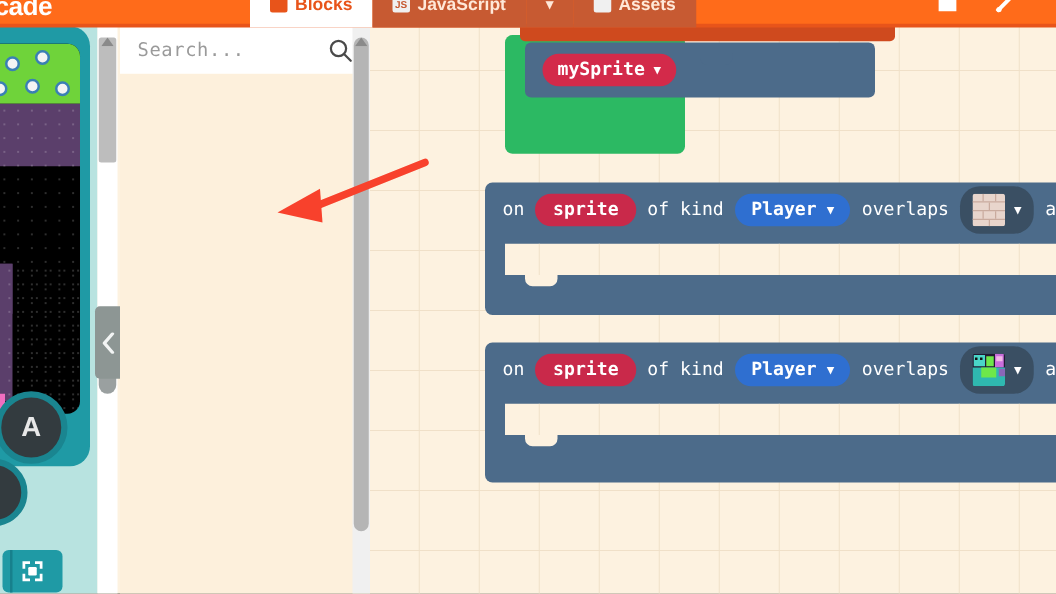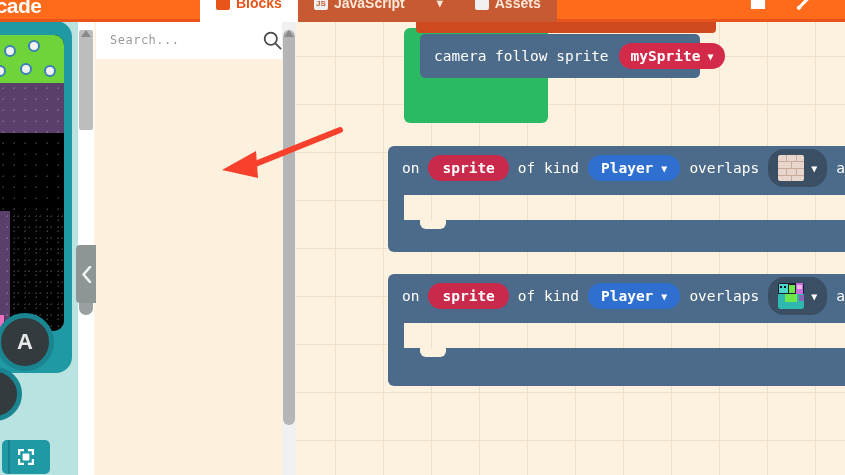--- a/index.html
+++ b/index.html
@@ -62,21 +62,21 @@
   .simscroll-thumb2{position:absolute;left:79px;top:255px;width:14px;height:60px;background:#9aa0a0;border-radius:7px;z-index:22;}
 
   
   .collapse{position:absolute;left:76px;top:245px;width:20px;height:58px;background:#8d9694;
             border-radius:4px 0 0 4px;z-index:30;display:flex;align-items:center;justify-content:center;}
 
   
   .toolbox{position:absolute;left:96px;top:21px;width:200px;height:454px;background:#fdf0dc;z-index:25;}
   .searchbar{position:absolute;left:96px;top:21px;width:200px;height:38px;background:#ffffff;z-index:27;
              display:flex;align-items:center;padding:0 14px;box-sizing:border-box;}
-  .searchbar .sph{flex:1;color:#9a9a9a;font-size:12px;font-family:"DejaVu Sans Mono",monospace;letter-spacing:0.5px;}
+  .searchbar .sph{flex:1;color:#9a9a9a;font-size:15px;font-family:"DejaVu Sans Mono",monospace;letter-spacing:0.5px;}
   .cat{position:absolute;left:96px;width:200px;height:40px;display:flex;align-items:center;box-sizing:border-box;}
   .cat.sel{background:#e0e0e0;}
   .catstrip{position:absolute;left:0;top:0;width:8px;height:40px;}
   .catico{position:absolute;left:24px;top:9px;width:22px;height:22px;display:flex;align-items:center;justify-content:center;}
   .catlbl{position:absolute;left:56px;top:0;height:40px;display:flex;align-items:center;
           font-family:"DejaVu Sans Mono",monospace;font-size:16px;letter-spacing:0.5px;}
 
   
   .tbscroll{position:absolute;left:282px;top:21px;width:14px;height:454px;background:#f0f0f0;z-index:28;}
   .tbthumb{position:absolute;left:283px;top:30px;width:12px;height:395px;background:#b5b5b5;border-radius:6px;z-index:29;}
@@ -127,21 +127,20 @@
   <div class="workspace">
 
     <div class="blk blk-pink"></div>
 
     <div class="blk blk-orange"></div>
 
     <div class="blk blk-green"></div>
 
     <div class="blk blk-cam">
       <div class="blk-cam-notch"></div>
-      <span class="txtw">camera follow sprite</span>
       <span class="dd-red">
         <span>mySprite</span>
         <span style="font-size:10px">▼</span>
       </span>
     </div>
 
     <div class="evt" style="left:92px;top:125px;width:520px;height:106px;">
       <div class="evt-head" style="width:520px;">
         <span class="txtw">on</span>
         <span class="pill-red">sprite</span>

